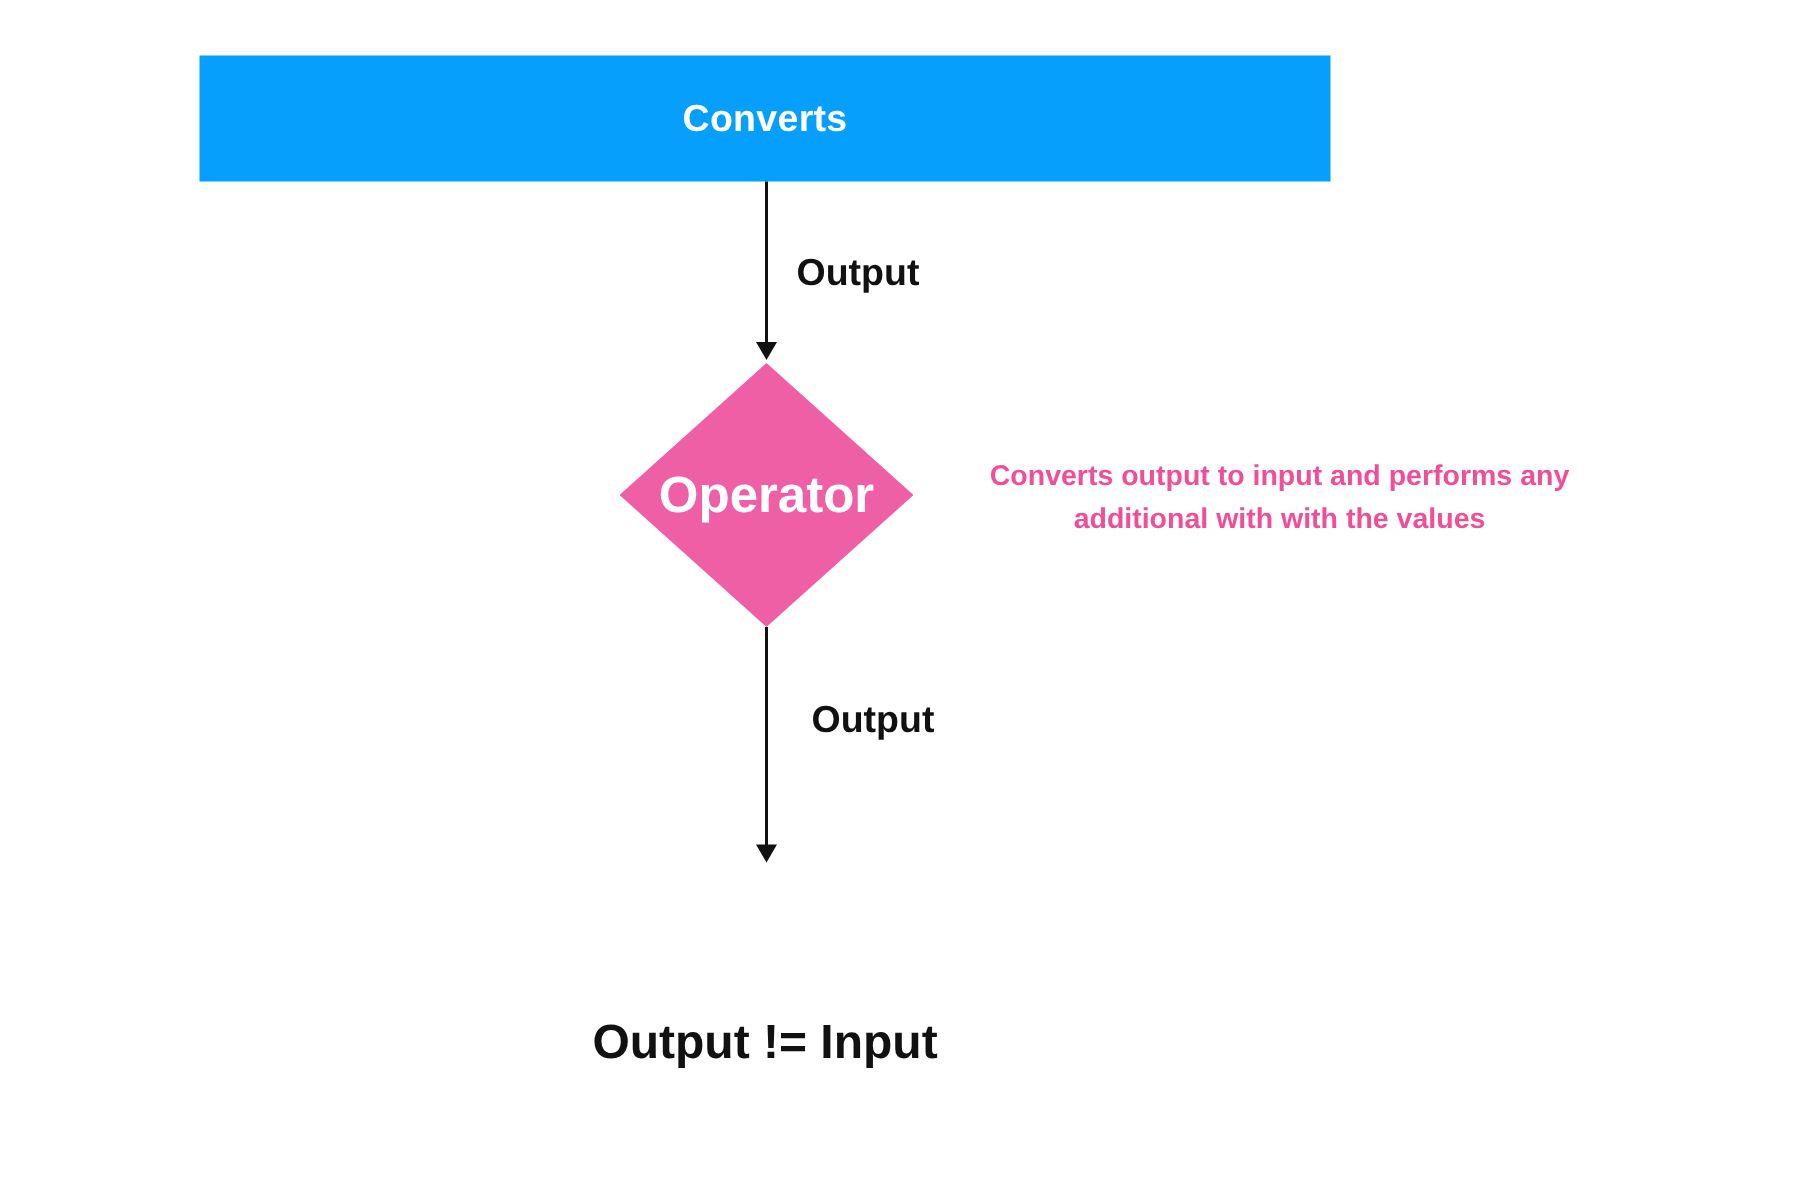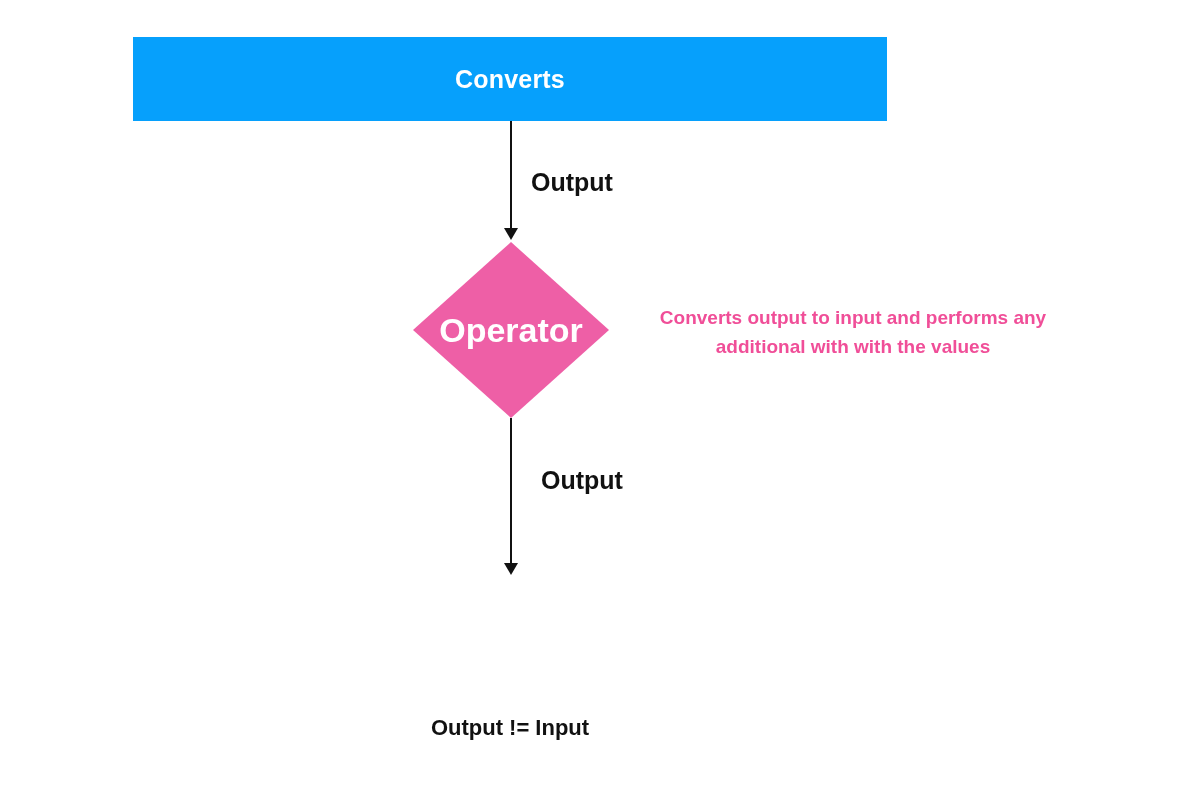--- a/index.html
+++ b/index.html
@@ -77,25 +77,25 @@
     width: 490px;
     text-align: center;
     font-size: 19px;
     font-weight: bold;
     line-height: 29px;
   }
   .annotation .line { white-space: nowrap; }
   .footer-text {
     position: absolute;
     left: 133px;
-    top: 715px;
+    top: 676px;
     width: 754px;
     text-align: center;
     color: #111111;
-    font-size: 22px;
+    font-size: 32px;
     font-weight: bold;
   }
 </style>
 </head>
 <body>
 
 <div class="canvas">
 
   <div class="node-bar bar-publisher" style="background-color: rgb(6, 160, 252); color: rgb(255, 255, 255);">
     <span>Converts</span>

